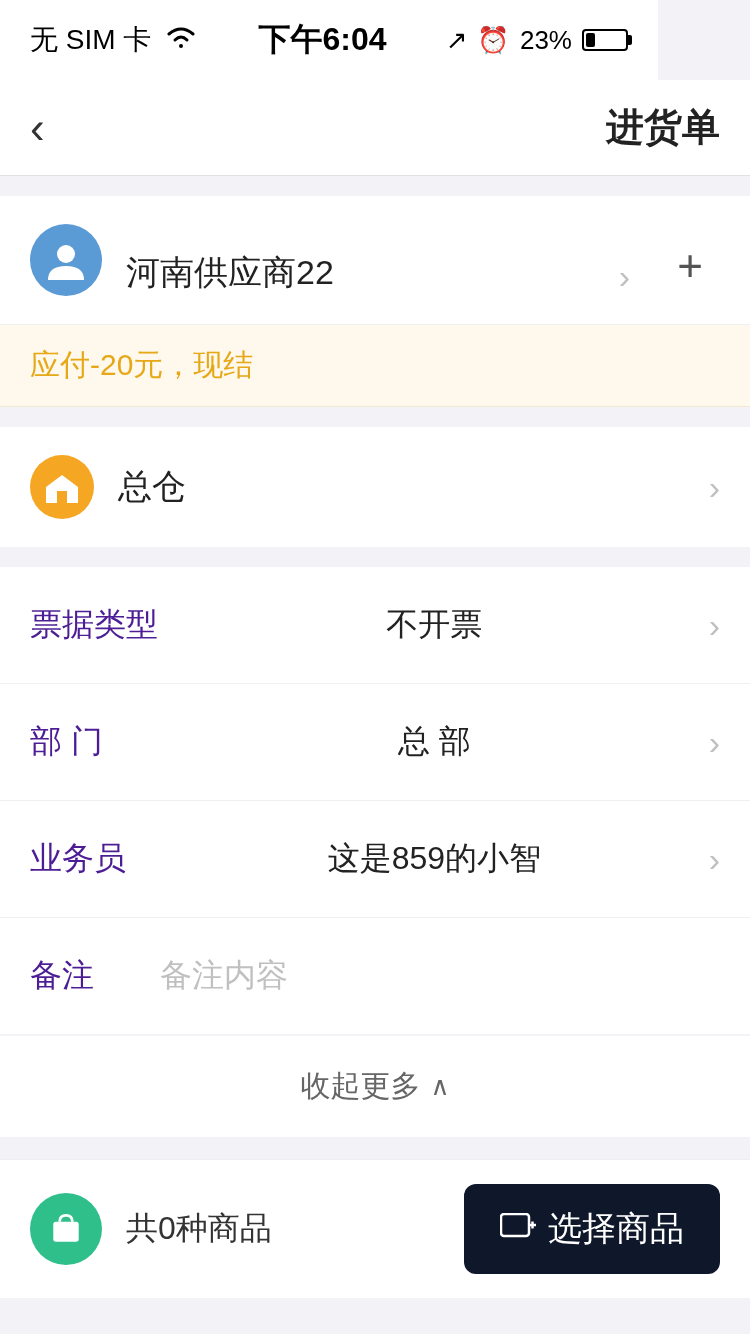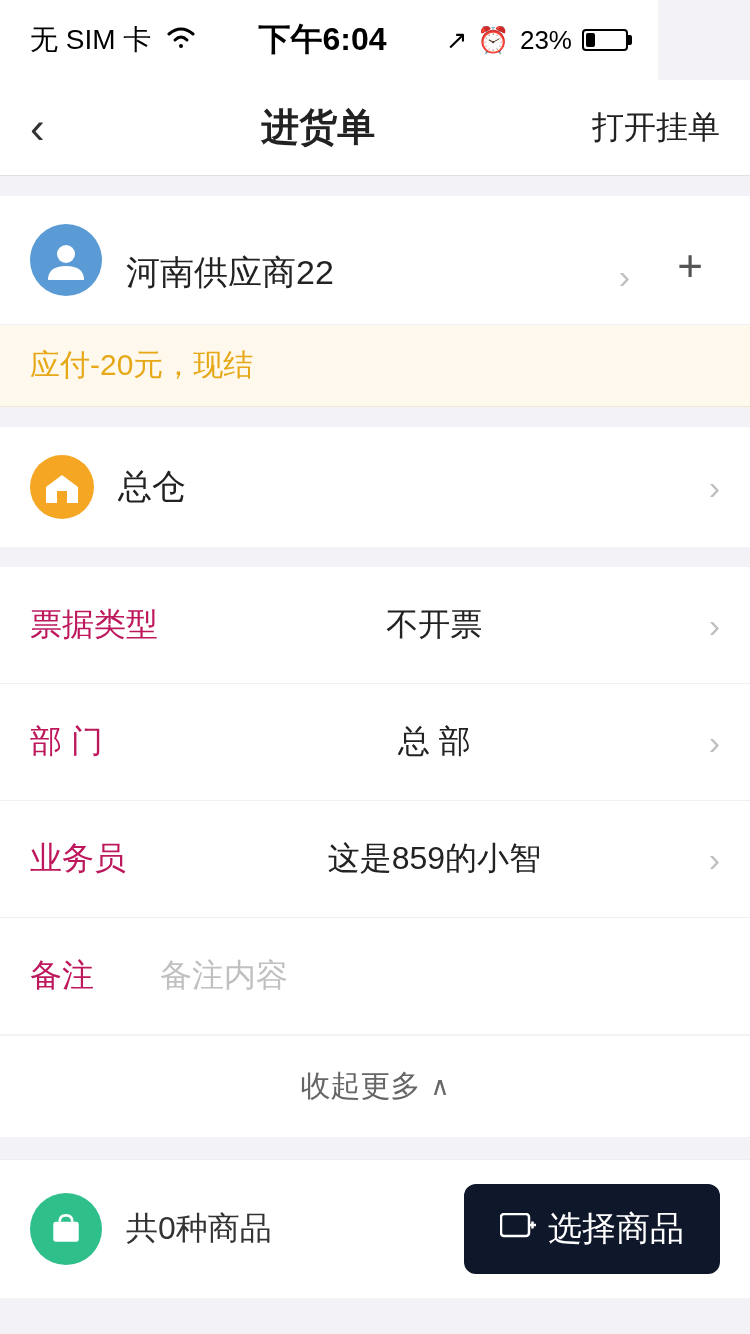--- a/index.html
+++ b/index.html
@@ -112,21 +112,21 @@
     .form-section { background: #fff; }
     .form-row {
       display: flex;
       align-items: center;
       padding: 36px 30px;
       border-bottom: 1px solid #f0f0f0;
       min-height: 110px;
     }
     .form-row:last-child { border-bottom: none; }
     .form-label {
-      font-size: 32px; color: #be185d;
+      font-size: 32px; color: #4c1d95;
       width: 130px; flex-shrink: 0;
     }
     .form-value {
       flex: 1; font-size: 32px; color: #222; text-align: center;
     }
     .form-placeholder {
       flex: 1; font-size: 32px; color: #c0c0c0;
     }
     .form-chevron { color: #c0c0c0; font-size: 34px; }
 
@@ -197,21 +197,20 @@
     <span>23%</span>
     <span class="battery">
       <span class="battery-level"></span>
     </span>
   </div>
 </div>
 
 <div class="nav-bar">
   <span class="nav-back">‹</span>
   <span class="nav-title">进货单</span>
-  <span class="nav-action">打开挂单</span>
 </div>
 
 <div class="section-gap"></div>
 
 <div class="supplier-row">
   <div class="supplier-avatar">
     <svg viewBox="0 0 44 44" fill="none">
       <circle cx="22" cy="16" r="9" fill="#fff"></circle>
       <path d="M4 42 Q4 28 22 28 Q40 28 40 42" fill="#fff"></path>
     </svg>

